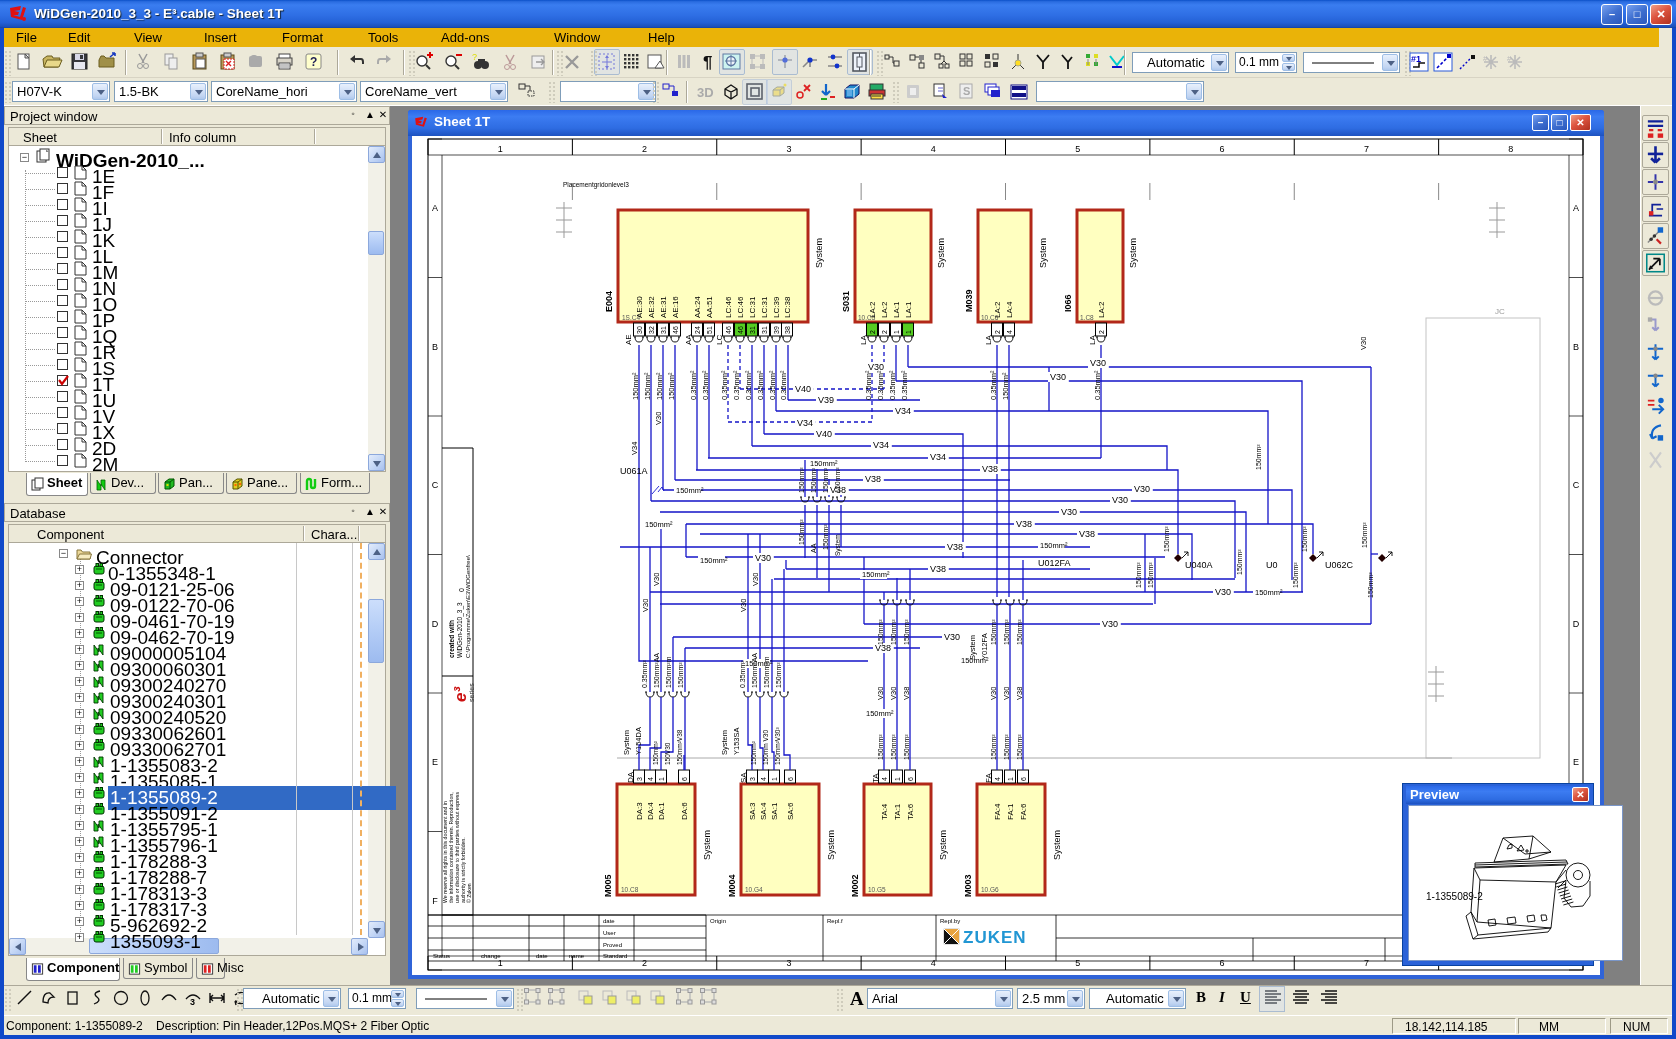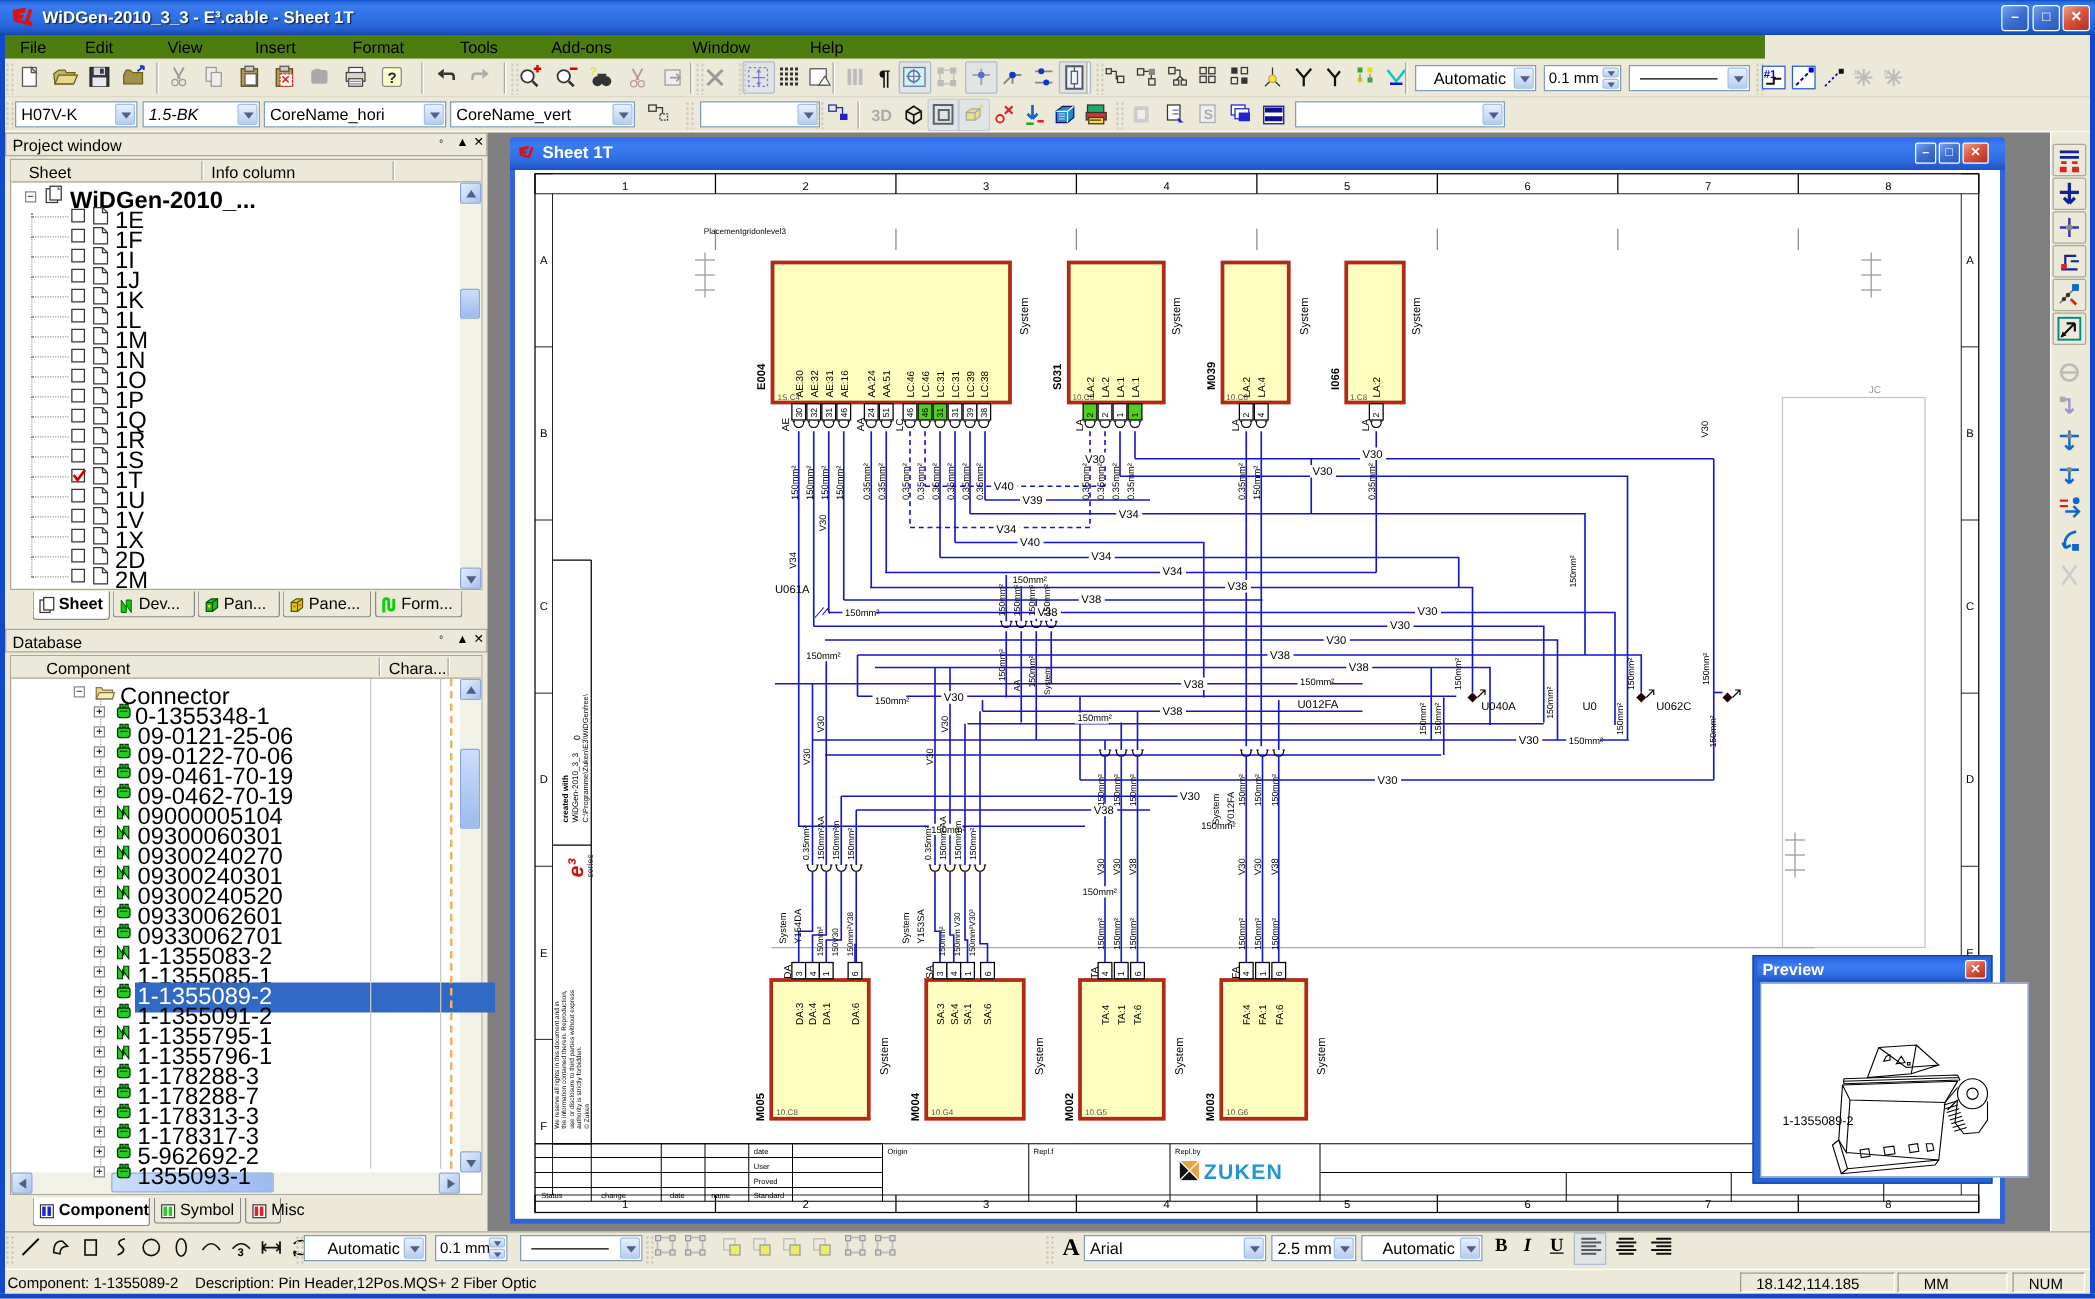--- a/index.html
+++ b/index.html
@@ -5,21 +5,21 @@
 html,body{width:1676px;height:1039px;overflow:hidden;}
 body{font-family:"Liberation Sans",sans-serif;font-size:13px;background:#ECE9D8;position:relative;}
 .abs{position:absolute;}
 
 #titlebar{left:0;top:0;width:1676px;height:28px;background:linear-gradient(180deg,#0b50c8 0%,#2a6ce0 6%,#3a7df0 18%,#2e6ee4 55%,#2461d6 80%,#1b4fb8 96%,#123f9e 100%);color:#fff;font-weight:bold;font-size:13.5px;}
 #titlebar .ttext{position:absolute;left:34px;top:6px;text-shadow:1px 1px 1px #123;}
 .e3icon{position:absolute;width:22px;height:20px;}
 .tbtn{position:absolute;top:4px;width:22px;height:21px;border-radius:3px;border:1px solid #fff;font-size:11px;color:#fff;text-align:center;line-height:19px;font-weight:bold;}
 .tbtn.min,.tbtn.max{background:linear-gradient(145deg,#7AA3F0 0%,#3E6FD0 50%,#2A58BC 100%);}
 .tbtn.close{background:linear-gradient(145deg,#F0A088 0%,#DD5540 45%,#B03020 100%);}
-#menubar{left:0;top:28px;width:1412px;height:19px;background:#4d7c0f;}
+#menubar{left:0;top:28px;width:1659px;height:19px;background:#eab308;}
 #menubar span{position:absolute;top:2px;color:#000;}
 .toolrow{background:#ECE9D8;}
 #toolrow1{left:0;top:47px;width:1676px;height:31px;border-bottom:1px solid #d8d4c4;}
 #toolrow2{left:0;top:78px;width:1676px;height:28px;border-bottom:1px solid #fff;}
 .grip{position:absolute;width:7px;background:radial-gradient(#cfccbc 1px, transparent 1.2px);background-size:4px 4px;}
 .tsep{position:absolute;width:2px;border-left:1px solid #ACA899;border-right:1px solid #fff;}
 .ticon{position:absolute;width:22px;height:22px;}
 .combo{position:absolute;height:21px;background:#fff;border:1px solid #7F9DB9;font-size:13px;color:#000;}
 .combo .ct{position:absolute;left:4px;top:2px;white-space:nowrap;}
 .cbtn{position:absolute;right:1px;top:1px;width:16px;height:17px;background:linear-gradient(180deg,#E8F0FC,#C2D5F2 80%,#AFC8EC);border:1px solid #9EBEE6;border-radius:2px;}
@@ -64,21 +64,21 @@
 .rbtn{position:absolute;left:2px;width:27px;height:26px;border:1px solid #ACA899;border-radius:2px;background:#ECE9D8;}
 .rbtn.flat{border-color:transparent;}
 
 #btoolbar{left:0;top:985px;width:1676px;height:30px;background:#ECE9D8;border-top:1px solid #ACA899;}
 #statusbar{left:0;top:1015px;width:1676px;height:20px;background:#ECE9D8;border-top:1px solid #fff;font-size:12px;color:#000;}
 .spanel{position:absolute;top:2px;height:16px;border:1px solid;border-color:#9D9A87 #fff #fff #9D9A87;font-size:12px;text-align:left;padding:1px 4px 0;}
 #appborder-l{left:0;top:28px;width:4px;height:1007px;background:#1049c9;}
 #appborder-r{left:1672px;top:28px;width:4px;height:1007px;background:#1049c9;}
 #appborder-b{left:0;top:1035px;width:1676px;height:4px;background:#1049c9;}
 
-#preview{left:1402px;top:764px;width:192px;height:183px;background:#2a62d8;border:1px solid #0842a0;z-index:50;}
+#preview{left:1402px;top:783px;width:192px;height:183px;background:#2a62d8;border:1px solid #0842a0;z-index:50;}
 #prevtitle{position:absolute;left:3px;top:2px;right:3px;height:18px;background:linear-gradient(180deg,#2a68e8,#3c7cf2 30%,#2e6ce2 75%,#1d52c0);color:#fff;font-weight:bold;font-size:13px;padding:1px 0 0 4px;}
 #prevbody{position:absolute;left:5px;top:21px;width:215px;height:156px;background:#fff;border:1px solid #7a96c8;}
 </style></head>
 <body>
 
 <div class="abs" id="titlebar">
  <svg class="e3icon" style="left:7px;top:4px" viewBox="0 0 22 20">
       <path d="M3 4 L14 2 L13 6 L7 7 L12 8 L11 11 L6 11 L13 13 L16 3 L19 4 L15 16 L4 13 Z" fill="#e01010"></path>
       <circle cx="17" cy="15" r="2" fill="#e01010"></circle>
     </svg>
@@ -448,21 +448,21 @@
     <svg class="ticon" style="left:1504px;top:51px" width="22" height="22" viewBox="0 0 22 22">
       <path d="M6 6 l10 10 M16 6 L6 16 M11 4 v14 M4 11 h14" stroke="#bbb" stroke-width="1.6"></path>
       <text x="3" y="10" font-size="8" fill="#bbb">#</text>
     </svg>
   </div>
 <div class="abs" id="t2items">
     <div class="combo" style="left:12px;top:81px;width:98px;">
       <span class="ct">H07V-K</span>
       <div class="cbtn"></div>
     </div>
-    <div class="combo" style="left:114px;top:81px;width:94px;font-style:italic;">
+    <div class="combo" style="left:114px;top:81px;width:94px;">
       <span class="ct">1.5-BK</span>
       <div class="cbtn"></div>
     </div>
     <div class="combo" style="left:211px;top:81px;width:146px;">
       <span class="ct">CoreName_hori</span>
       <div class="cbtn"></div>
     </div>
     <div class="combo" style="left:360px;top:81px;width:148px;">
       <span class="ct">CoreName_vert</span>
       <div class="cbtn"></div>

